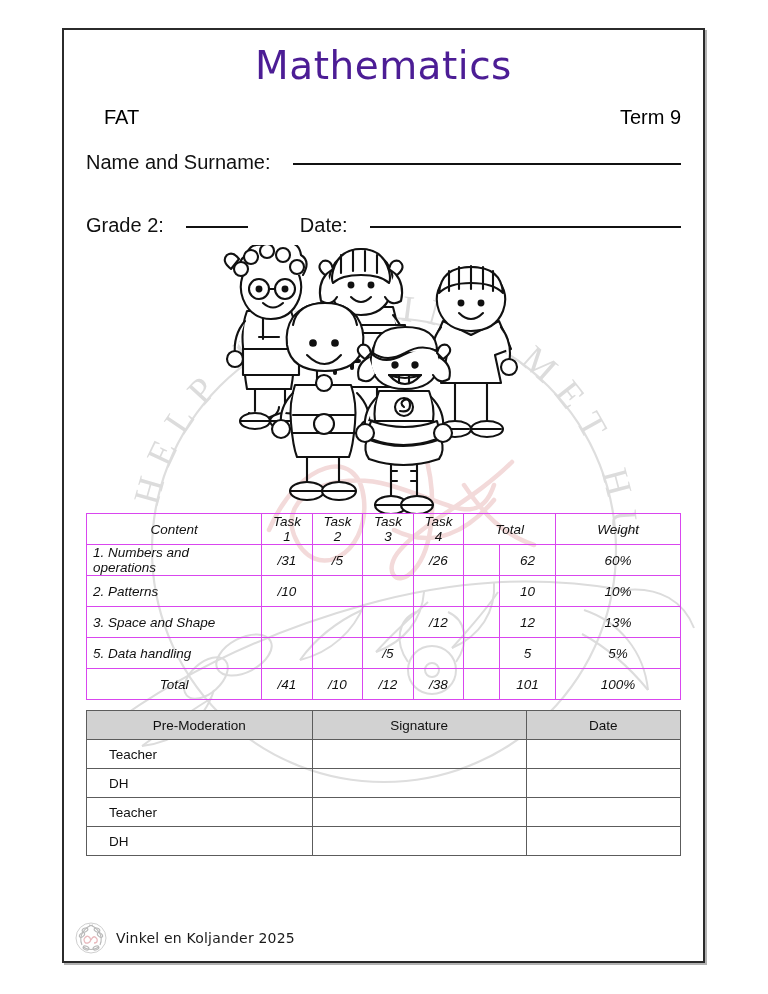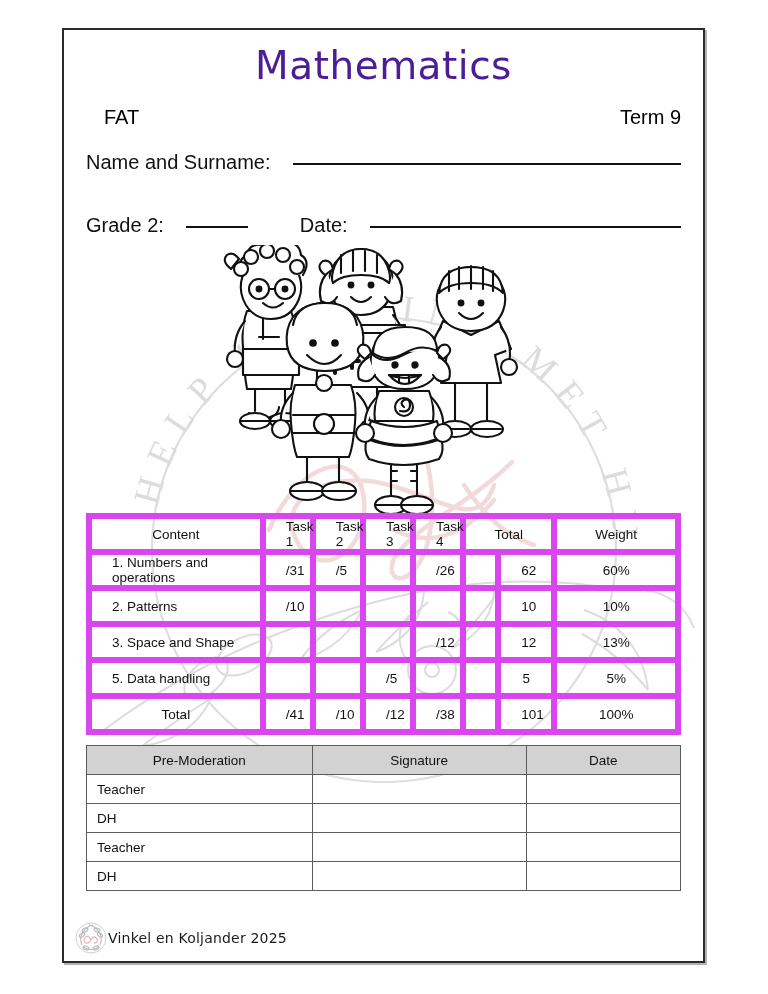--- a/index.html
+++ b/index.html
@@ -98,49 +98,51 @@
     margin: 0 22px;
   }
   table {
     border-collapse: collapse;
     width: 100%;
     table-layout: fixed;
     font-size: 13.5px;
     color: #111;
   }
   table.scoretable td, table.scoretable th {
-    border: 6px solid #d946ef;
+    border: 1px solid #d946ef;
     height: 30px;
-    padding: 0 20px;
+    padding: 0 6px;
     font-weight: 400;
     background: transparent;
+    font-style: italic;
   }
   table.modtable td, table.modtable th {
     border: 1px solid #5c5c5c;
     height: 28px;
-    padding: 0 10px;
+    padding: 0 22px;
     font-weight: 400;
   }
   .ctr  { text-align: center; }
   .left { text-align: left; }
   .shade { background: #d2d2d2; }
   .shade-cell { background: #c6c6c6; }
   .white-cell { background: #ffffff; }
   .hdr { text-align: center; }
   .num { text-align: center; }
 
   table.modtable { margin-top: 10px; }
 
   
   #footer {
     position: absolute;
     left: 10px;
     bottom: 6px;
     display: flex;
     align-items: center;
+    gap: 8px;
     z-index: 2;
   }
   #footer .credit {
     font-size: 14px;
     color: #1a1a1a;
     font-family: "DejaVu Sans", sans-serif;
     letter-spacing: 0.2px;
   }
 </style>
 </head>

